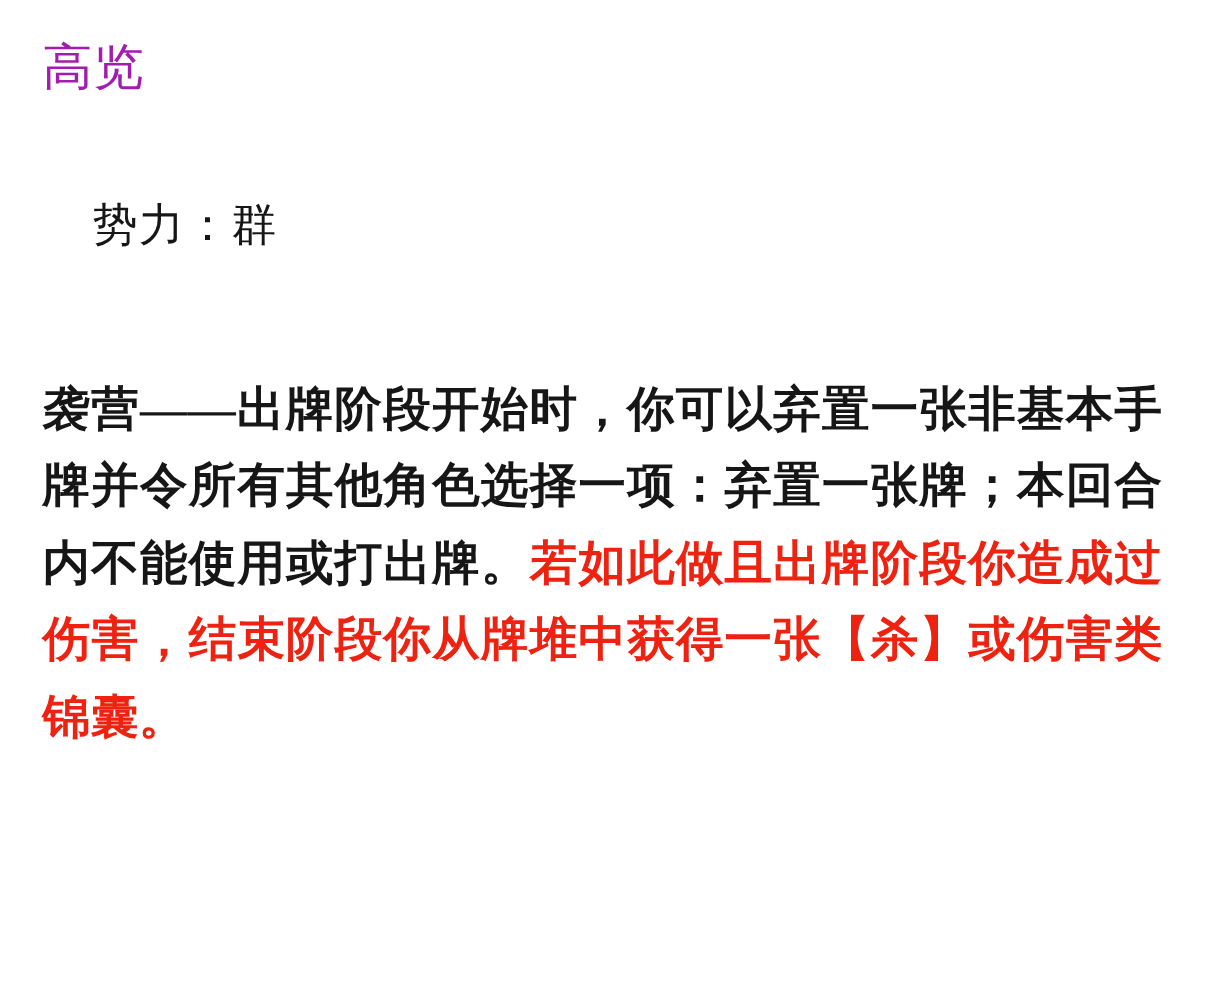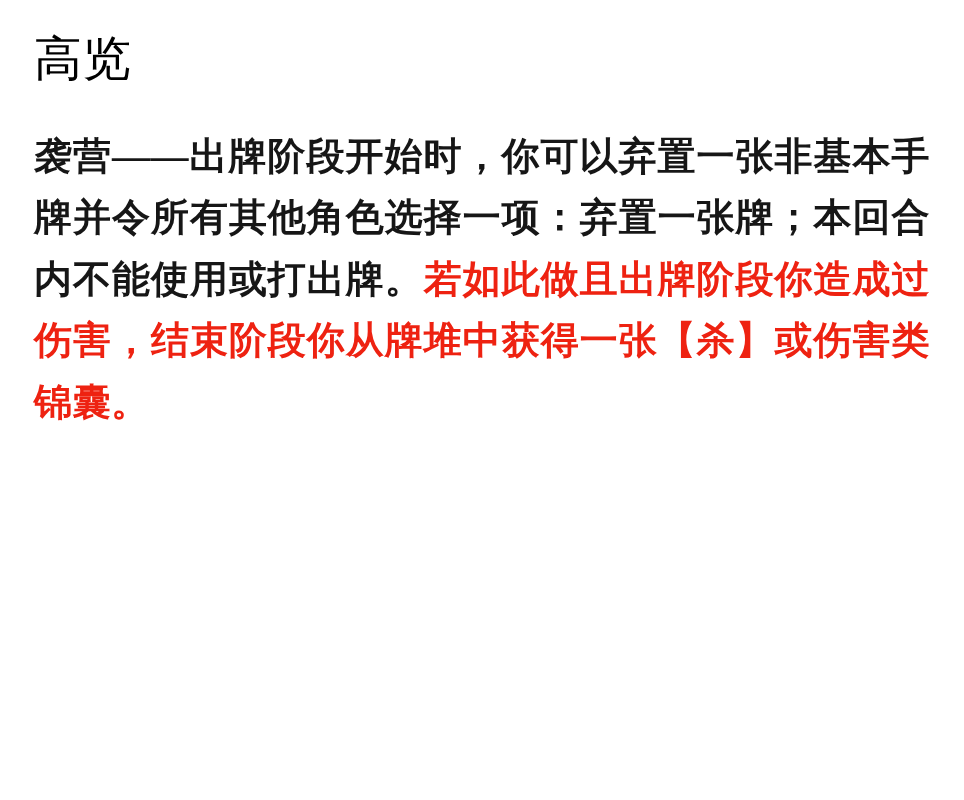--- a/index.html
+++ b/index.html
@@ -14,25 +14,25 @@
     color: #1a1a1a;
     overflow: hidden;
   }
   .card {
     box-sizing: border-box;
     width: 964px;
     height: 800px;
     padding: 30px 34px 10px 34px;
   }
   .char-name {
-    font-size: 48px;
+    font-size: 40px;
     line-height: 1.2;
     letter-spacing: 1px;
     margin: 0 0 38px 0;
-    color: #000000;
+    color: #a21caf;
   }
   .attr-row {
     font-size: 36px;
     line-height: 1.2;
     letter-spacing: 1px;
     margin: 0 0 52px 0;
     color: #161616;
     white-space: pre;
   }
   .attr-row .label {
@@ -61,20 +61,23 @@
     color: #ee2211;
   }
 </style>
 </head>
 <body>
 
 <div class="card">
 
   <div class="char-name">高览</div>
 
+  <div class="attr-row">
+    <span class="label">势力</span><span class="sep">：</span><span class="value">群</span>
+  </div>
 
 
 
   <div class="skill-block">
     <span class="normal">袭营</span><span class="normal">——</span><span class="normal">出牌阶段开始时，你可以弃置一张非基本手牌并令所有其他角色选择一项：弃置一张牌；本回合内不能使用或打出牌。</span><span class="highlight">若如此做且出牌阶段你造成过伤害，结束阶段你从牌堆中获得一张【杀】或伤害类锦囊。</span>
   </div>
 
 </div>
 
 </body></html>

